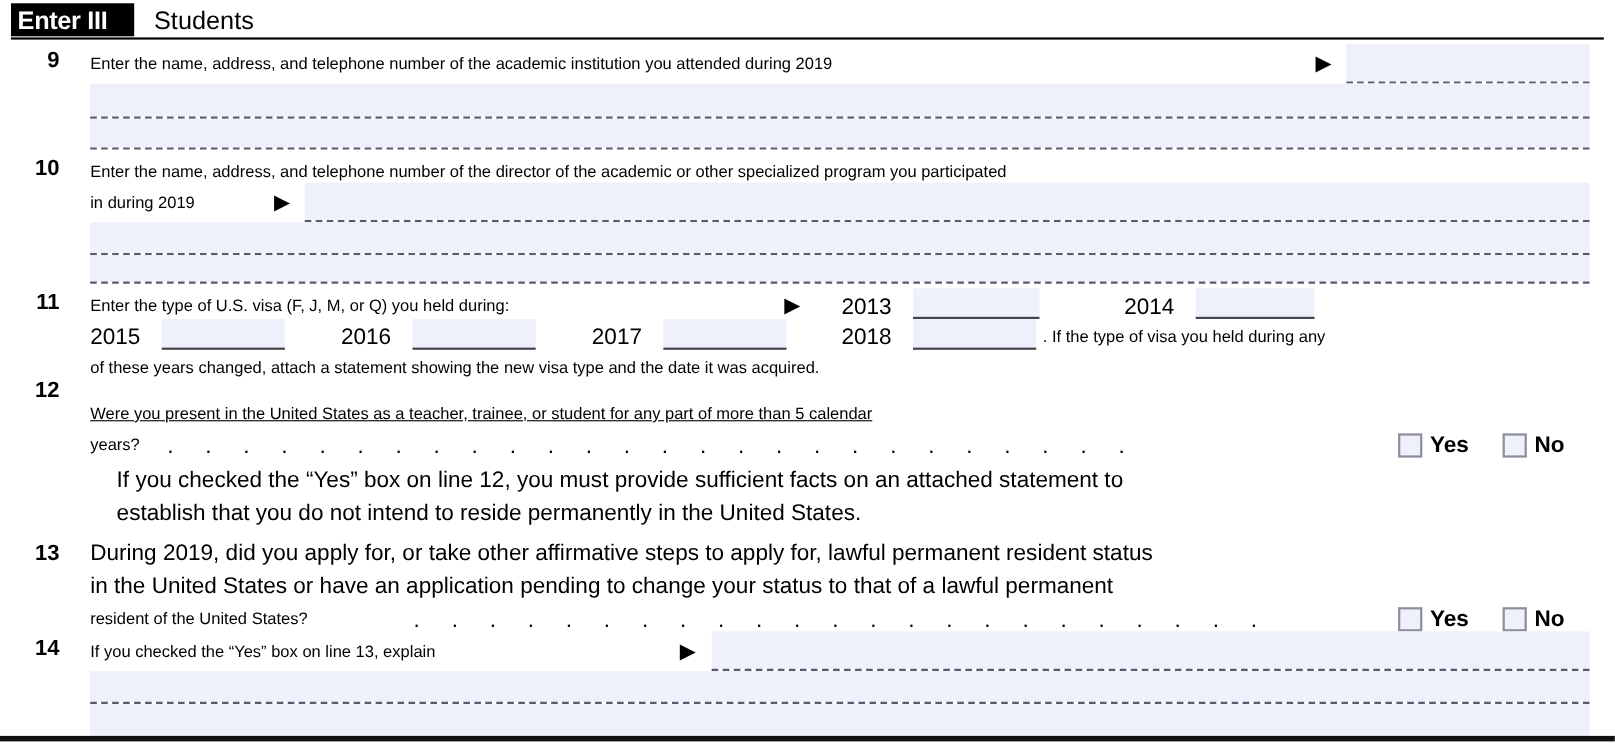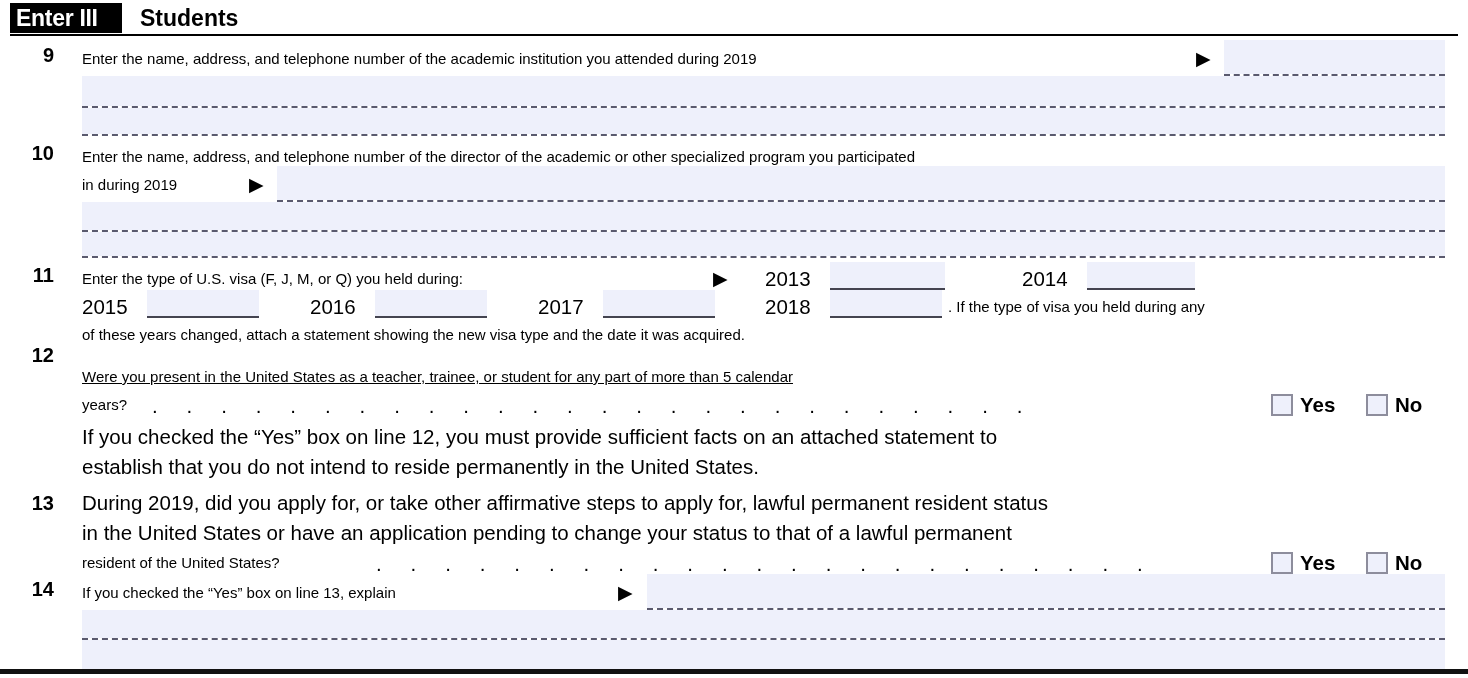--- a/index.html
+++ b/index.html
@@ -47,21 +47,21 @@
     box-sizing: border-box;
     letter-spacing: -0.3px;
   }
   .part-title {
     position: absolute;
     left: 130px;
     top: 0;
     height: 30px;
     line-height: 30px;
     font-size: 23px;
-    font-weight: bold;
+    font-weight: normal;
     color: #000000;
   }
   .part-rule {
     position: absolute;
     left: 10px;
     top: 34px;
     width: 1448px;
     height: 2px;
     background: #000000;
   }
@@ -234,21 +234,21 @@
   <div class="lineno" style="top:344px;text-align:right;">12</div>
   <div class="body-text" style="top:362px;text-decoration:underline;">Were you present in the United States as a teacher, trainee, or student for any part of more than 5 calendar</div>
   <div class="body-text" style="top:390px;">years?</div>
   <div class="leader" style="left:152px; top:396px; width:1110px;">.   .   .   .   .   .   .   .   .   .   .   .   .   .   .   .   .   .   .   .   .   .   .   .   .   .</div>
 
   <div class="cbox" style="left:1271px; top:394px;"></div>
   <div class="cblabel" style="left:1300px; top:394px;">Yes</div>
   <div class="cbox" style="left:1366px; top:394px;"></div>
   <div class="cblabel" style="left:1395px; top:394px;">No</div>
 
-  <div class="body-block" style="top:422px; width:1170px;">
+  <div class="body-block" style="top:422px; width:1170px;margin-left:24px;">
     <div>If you checked the “Yes” box on line 12, you must provide sufficient facts on an attached statement to</div>
     <div>establish that you do not intend to reside permanently in the United States.</div>
   </div>
 
   <div class="lineno" style="top:492px;">13</div>
   <div class="body-block" style="top:488px; width:1170px;">
     <div>During 2019, did you apply for, or take other affirmative steps to apply for, lawful permanent resident status</div>
     <div>in the United States or have an application pending to change your status to that of a lawful permanent</div>
   </div>
   <div class="body-text" style="top:548px;">resident of the United States?</div>

